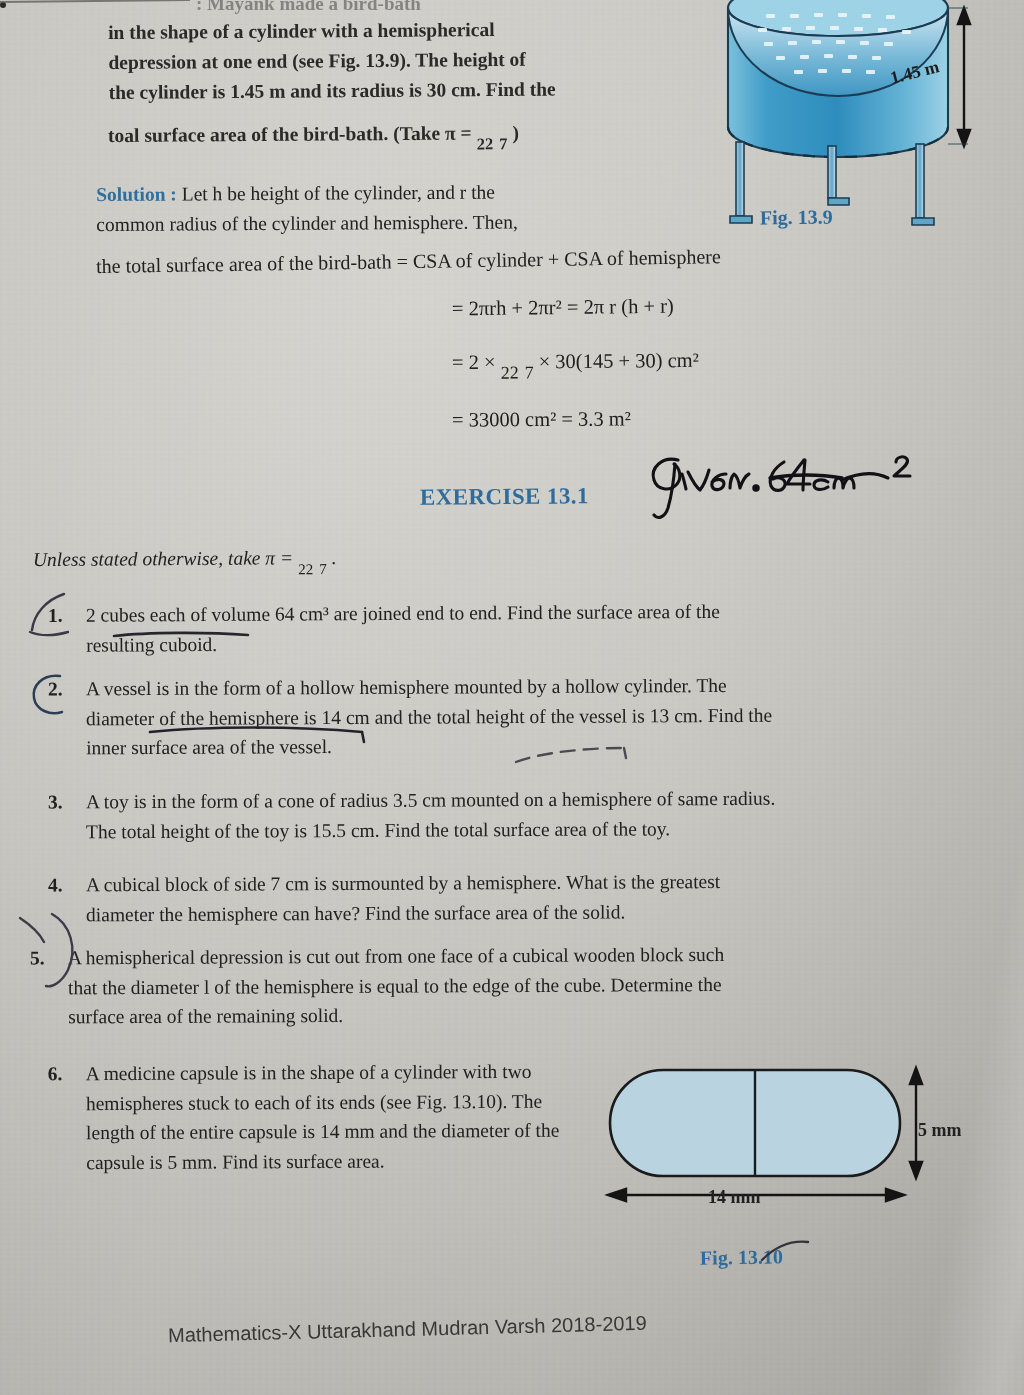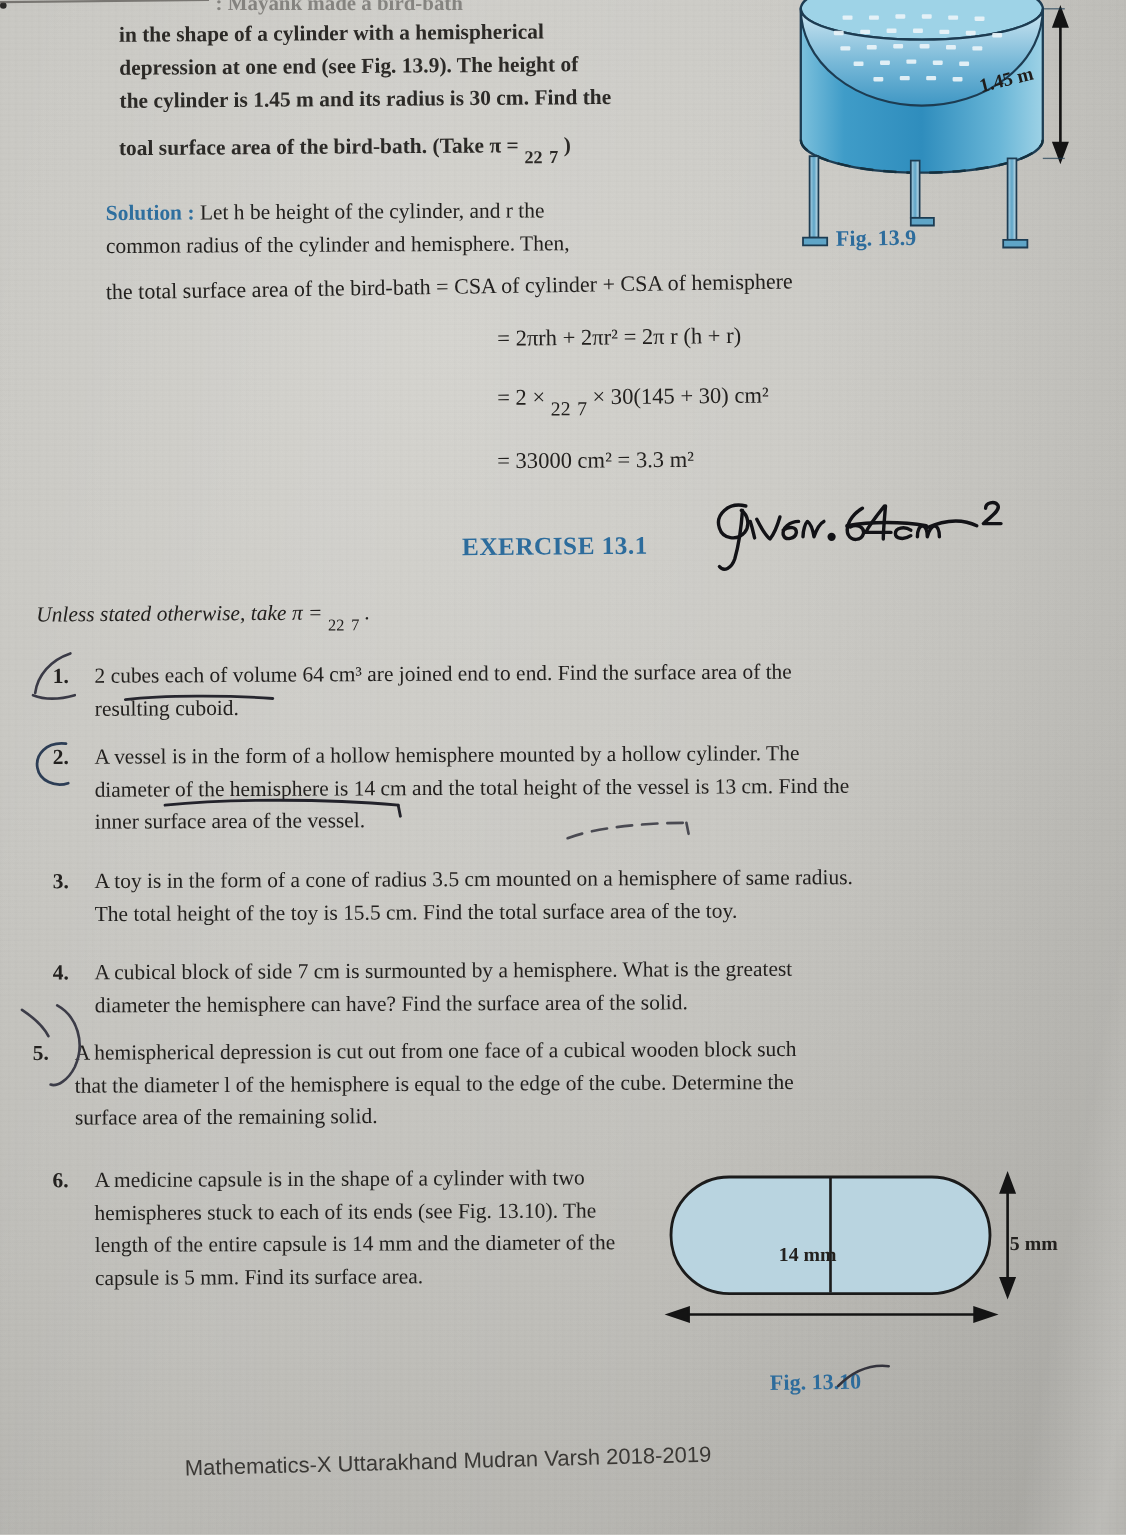--- a/index.html
+++ b/index.html
@@ -102,21 +102,21 @@
   #fig139{position:absolute;top:-6px;left:706px;width:300px;height:250px;}
   #fig139cap{position:absolute;top:206px;left:760px;font-size:20px;font-weight:bold;
              color:#2d6c9c;transform:rotate(-0.8deg);}
   #lbl145{position:absolute;top:62px;left:890px;font-size:17.5px;font-weight:bold;
           color:#1f1d1b;transform:rotate(-14deg);white-space:nowrap;}
 
   #fig1310{position:absolute;top:1062px;left:600px;width:340px;height:190px;}
   #fig1310cap{position:absolute;top:1246px;left:700px;font-size:20px;font-weight:bold;
               color:#2d6c9c;transform:rotate(-1deg);}
   #lbl5mm{position:absolute;top:1120px;left:918px;font-size:18px;font-weight:bold;white-space:nowrap;}
-  #lbl14mm{position:absolute;top:1130px;left:708px;font-size:18px;font-weight:bold;white-space:nowrap;}
+  #lbl14mm{position:absolute;top:1187px;left:708px;font-size:18px;font-weight:bold;white-space:nowrap;}
 
   
   .pen{position:absolute;pointer-events:none;}
   #hw-given{top:452px;left:644px;width:310px;height:70px;}
   #hw-margin1{top:592px;left:28px;width:70px;height:60px;}
   #hw-u1{top:630px;left:112px;width:140px;height:10px;}
   #hw-circ2{top:672px;left:30px;width:44px;height:46px;}
   #hw-u2{top:716px;left:148px;width:250px;height:30px;}
   #hw-dash{top:742px;left:512px;width:130px;height:28px;}
   #hw-margin5{top:908px;left:18px;width:90px;height:110px;}

